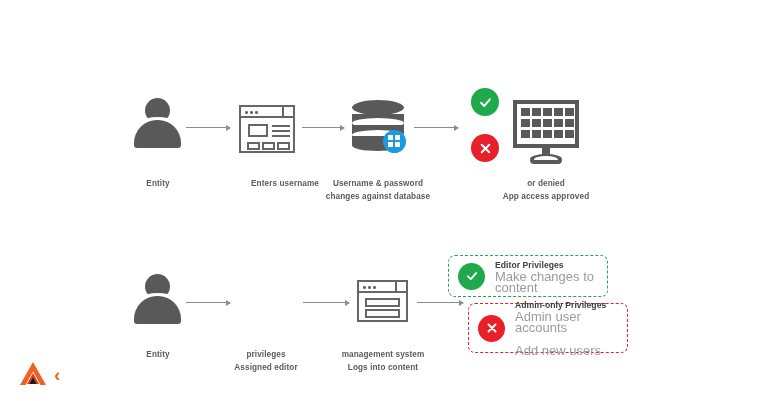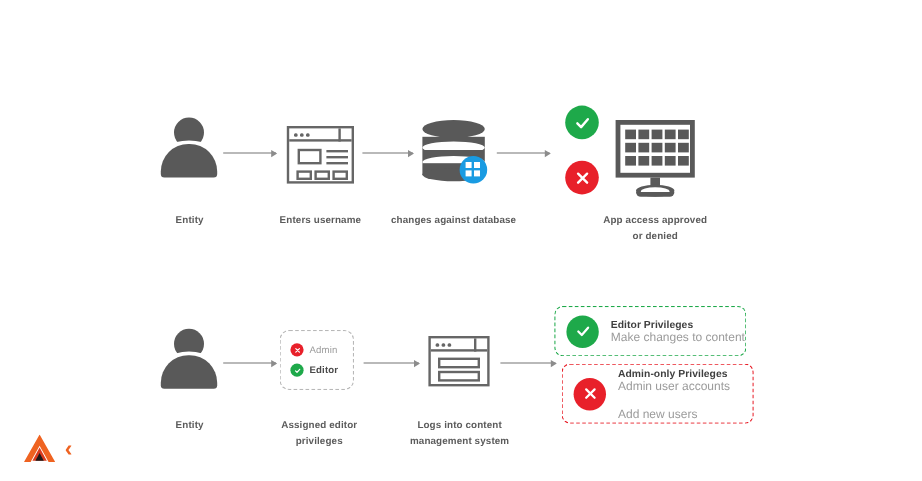--- a/index.html
+++ b/index.html
@@ -127,21 +127,21 @@
     display:flex;align-items:center;
   }
   .priv.green{border:1.7px dashed #1ea94a;}
   .priv.red{border:1.7px dashed #e8202a;}
   .priv .pcirc{
     width:27px;height:27px;border-radius:50%;flex:0 0 auto;
     display:flex;align-items:center;justify-content:center;margin-left:9px;
   }
   .priv .ptxt{margin-left:10px;}
   .priv .ptitle{font-size:8.6px;font-weight:bold;color:#3f3f3f;letter-spacing:0.05px;}
-  .priv .psub{font-size:10px;color:#9b9b9b;line-height:11px;margin-top:1px;}
+  .priv .psub{font-size:13px;color:#9b9b9b;line-height:11px;margin-top:1px;}
 
   
   .logo{position:absolute;left:14px;top:362px;display:flex;align-items:center;}
   .logo .wm{font-size:22px;font-weight:bold;letter-spacing:-0.6px;color:#141414;line-height:22px;position:relative;}
   .logo .mark{margin-left:6px;}
 </style>
 </head>
 <body>
 
 <div id="canvas">
@@ -166,21 +166,21 @@
       <div class="sq"></div>
     </div>
     <div class="blk" style="left:7px;top:17px;width:20px;height:13px;"></div>
     <div class="ln" style="left:31px;top:18px;width:18px;"></div>
     <div class="ln" style="left:31px;top:23px;width:18px;"></div>
     <div class="ln" style="left:31px;top:28px;width:18px;"></div>
     <div class="blk" style="left:6px;top:35px;width:13px;height:8px;"></div>
     <div class="blk" style="left:21px;top:35px;width:13px;height:8px;"></div>
     <div class="blk" style="left:36px;top:35px;width:13px;height:8px;"></div>
   </div>
-  <div class="cap" style="left:215px;top:177px;width:104px;">
+  <div class="cap" style="left:215px;top:177px;width:104px;text-align:right;">
     <div>Enters username</div>
   </div>
 
   <div class="arrow" style="left:302px;top:127px;width:42px;"></div>
 
   <div class="db" style="left:352px;top:100px;width:52px;height:55px;">
     <div class="disc" style="top:0px;"></div>
     <div class="band" style="top:14px;height:11px;"></div>
     <div class="disc" style="top:18px;background:#ffffff;height:10px;"></div>
     <div class="band" style="top:25px;height:11px;"></div>
@@ -188,20 +188,21 @@
     <div class="band" style="top:36px;height:10px;"></div>
     <div class="disc" style="top:40px;height:11px;"></div>
     <div class="db-badge" style="left:31px;top:30px;">
       <div class="pane" style="left:5px;top:5px;width:5px;height:5px;"></div>
       <div class="pane" style="left:12px;top:5px;width:5px;height:5px;"></div>
       <div class="pane" style="left:5px;top:12px;width:5px;height:5px;"></div>
       <div class="pane" style="left:12px;top:12px;width:5px;height:5px;"></div>
     </div>
   </div>
   <div class="cap" style="left:311px;top:177px;width:134px;">
+    <div>Username &amp; password</div>
     <div>changes against database</div>
   </div>
 
   <div class="arrow" style="left:414px;top:127px;width:44px;"></div>
 
   <div class="circ green" style="left:471px;top:88px;width:28px;height:28px;">
     <svg width="15" height="15" viewBox="0 0 24 24">
         <path d="M5 12.5 L10 17.5 L19 7" fill="none" stroke="#fff" stroke-width="3.2" stroke-linecap="round" stroke-linejoin="round"></path>
       </svg>
   </div>
@@ -228,78 +229,60 @@
       <div class="tile" style="left:26px;top:26px;"></div>
       <div class="tile" style="left:37px;top:26px;"></div>
       <div class="tile" style="left:48px;top:26px;"></div>
     </div>
     <div class="neck"></div>
     <div class="base"></div>
     <div class="basecut"></div>
     <div class="baseline"></div>
   </div>
   <div class="cap" style="left:482px;top:177px;width:128px;">
+    <div>or denied</div>
     <div>App access approved</div>
-    <div>or denied</div>
   </div>
 
   <div class="person" style="left:134px;top:274px;width:47px;height:50px;">
     <div class="head"></div>
     <div class="notch"></div>
     <div class="body"></div>
   </div>
   <div class="cap" style="left:118px;top:348px;width:80px;">
     <div>Entity</div>
   </div>
 
   <div class="arrow" style="left:186px;top:302px;width:44px;"></div>
 
-  <div class="rolebox" style="left:233px;top:275px;width:62px;height:50px;">
-    <div class="role" style="left:8px;top:10px;">
-      <div class="badge red">
-        <svg width="6" height="6" viewBox="0 0 24 24">
-            <path d="M6 6 L18 18 M18 6 L6 18" fill="none" stroke="#fff" stroke-width="4" stroke-linecap="round"></path>
-          </svg>
-      </div>
-      <span class="rl muted">Admin</span>
-    </div>
-    <div class="role" style="left:8px;top:27px;">
-      <div class="badge green">
-        <svg width="6" height="6" viewBox="0 0 24 24">
-            <path d="M5 12.5 L10 17.5 L19 7" fill="none" stroke="#fff" stroke-width="4" stroke-linecap="round" stroke-linejoin="round"></path>
-          </svg>
-      </div>
-      <span class="rl strong">Editor</span>
-    </div>
-  </div>
   <div class="cap" style="left:217px;top:348px;width:98px;">
+    <div>privileges</div>
     <div>Assigned editor</div>
-    <div>privileges</div>
   </div>
 
   <div class="arrow" style="left:303px;top:302px;width:46px;"></div>
 
   <div class="win" style="left:357px;top:280px;width:51px;height:42px;">
     <div class="bar">
       <div class="dot" style="left:4px;"></div>
       <div class="dot" style="left:9px;"></div>
       <div class="dot" style="left:14px;"></div>
       <div class="sq"></div>
     </div>
     <div class="blk" style="left:6px;top:16px;width:35px;height:9px;"></div>
     <div class="blk" style="left:6px;top:27px;width:35px;height:9px;"></div>
   </div>
   <div class="cap" style="left:325px;top:348px;width:116px;">
+    <div>management system</div>
     <div>Logs into content</div>
-    <div>management system</div>
   </div>
 
   <div class="arrow" style="left:417px;top:302px;width:46px;"></div>
 
-  <div class="priv green" style="left:462px;top:255px;width:160px;height:42px;">
+  <div class="priv green" style="left:448px;top:255px;width:160px;height:42px;">
     <div class="pcirc" style="background:#1ea94a;">
       <svg width="14" height="14" viewBox="0 0 24 24">
           <path d="M5 12.5 L10 17.5 L19 7" fill="none" stroke="#fff" stroke-width="3.2" stroke-linecap="round" stroke-linejoin="round"></path>
         </svg>
     </div>
     <div class="ptxt">
       <div class="ptitle">Editor Privileges</div>
       <div class="psub">Make changes to content</div>
     </div>
   </div>

